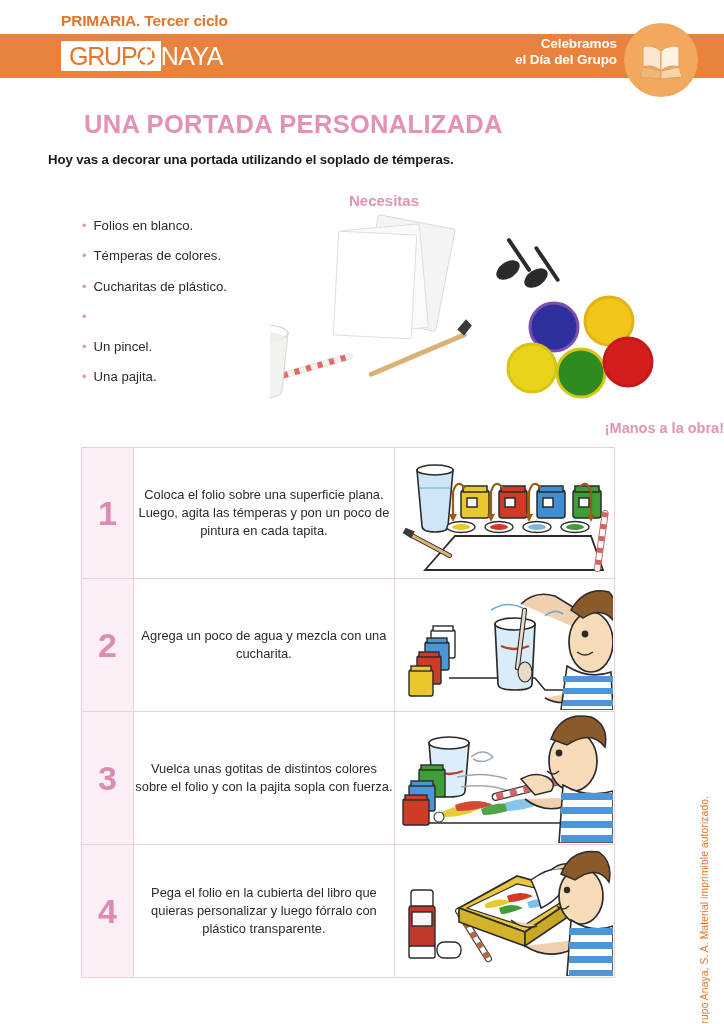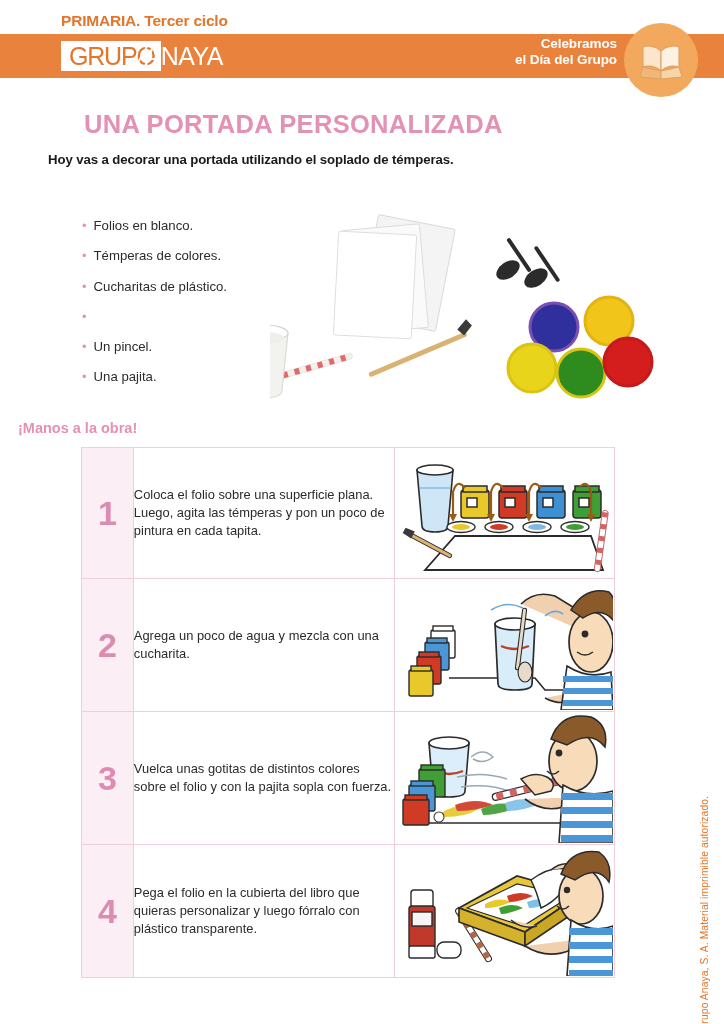--- a/index.html
+++ b/index.html
@@ -77,36 +77,36 @@
     font-size: 13.2px; color: #2b2b2b; line-height: 1.2;
     margin-bottom: 14.5px;
   }
   .mat-bullet { color: #e391b4; font-size: 13px; margin-right: 7px; line-height: 1.2; }
 
   .supplies { position: absolute; left: 270px; top: 205px; width: 430px; height: 200px; }
 
   
   .manos-h {
     position: absolute; left: 0; top: 420px; width: 724px;
-    text-align: left; font-size: 14.5px; font-weight: bold; color: #e391b4;
+    text-align: right; font-size: 14.5px; font-weight: bold; color: #e391b4;
     padding-left: 18px;
   }
 
   
   .steps {
     position: absolute; left: 81px; top: 447px;
     width: 534px; border-collapse: collapse;
   }
   .steps td { border: 1px solid #f0cfdd; vertical-align: middle; padding: 0; }
   .c-num {
     width: 52px; background: #fbeef4; text-align: center;
     font-size: 34px; font-weight: bold; color: #dd8cb1; line-height: 1;
   }
   .c-txt { width: 262px; padding: 8px 12px 8px 14px; background:#fff; }
-  .c-txt p { font-size: 12.9px; color: #2b2b2b; line-height: 1.38; }
+  .c-txt p { font-size: 12.9px; color: #2b2b2b; line-height: 1.38; text-align: center; }
   .c-img { width: 220px; height: 100%; background:#fff; padding: 0; }
   .ill { width: 218px; height: 130px; display:block; }
   .row1 { height: 131px; } .row2 { height: 133px; }
   .row3 { height: 133px; } .row4 { height: 133px; }
 
   
   .copyright {
     position: absolute; right: 5px; bottom: 28px;
     transform-origin: right bottom; transform: rotate(-90deg) translateY(-9px);
     white-space: nowrap; font-size: 10.3px; color: #e3762a; letter-spacing: 0.1px;
@@ -141,20 +141,21 @@
       <path d="M23 11 C18 6 10 5 5 7 L5 27 C10 25 18 26 23 31 Z" fill="#fbe6cd" stroke="#e0a060" stroke-width="1.1"></path>
       <path d="M23 11 C28 6 36 5 41 7 L41 27 C36 25 28 26 23 31 Z" fill="#fdf2e2" stroke="#e0a060" stroke-width="1.1"></path>
       <path d="M5 27 L2 37 L23 39 L23 31 Z" fill="#f0b878" stroke="#e0a060" stroke-width="1"></path>
       <path d="M41 27 L44 37 L23 39 L23 31 Z" fill="#f7d5ab" stroke="#e0a060" stroke-width="1"></path>
     </svg>
   </div>
 
   <div class="title">UNA PORTADA PERSONALIZADA</div>
   <div class="subtitle">Hoy vas a decorar una portada utilizando el soplado de témperas.</div>
 
+  <div class="necesitas-h">Necesitas</div>
 
   <div class="mat-list">
     <div class="mat-item">
         <span class="mat-bullet">•</span>
         <span>Folios en blanco.</span>
       </div>
     <div class="mat-item">
         <span class="mat-bullet">•</span>
         <span>Témperas de colores.</span>
       </div>

